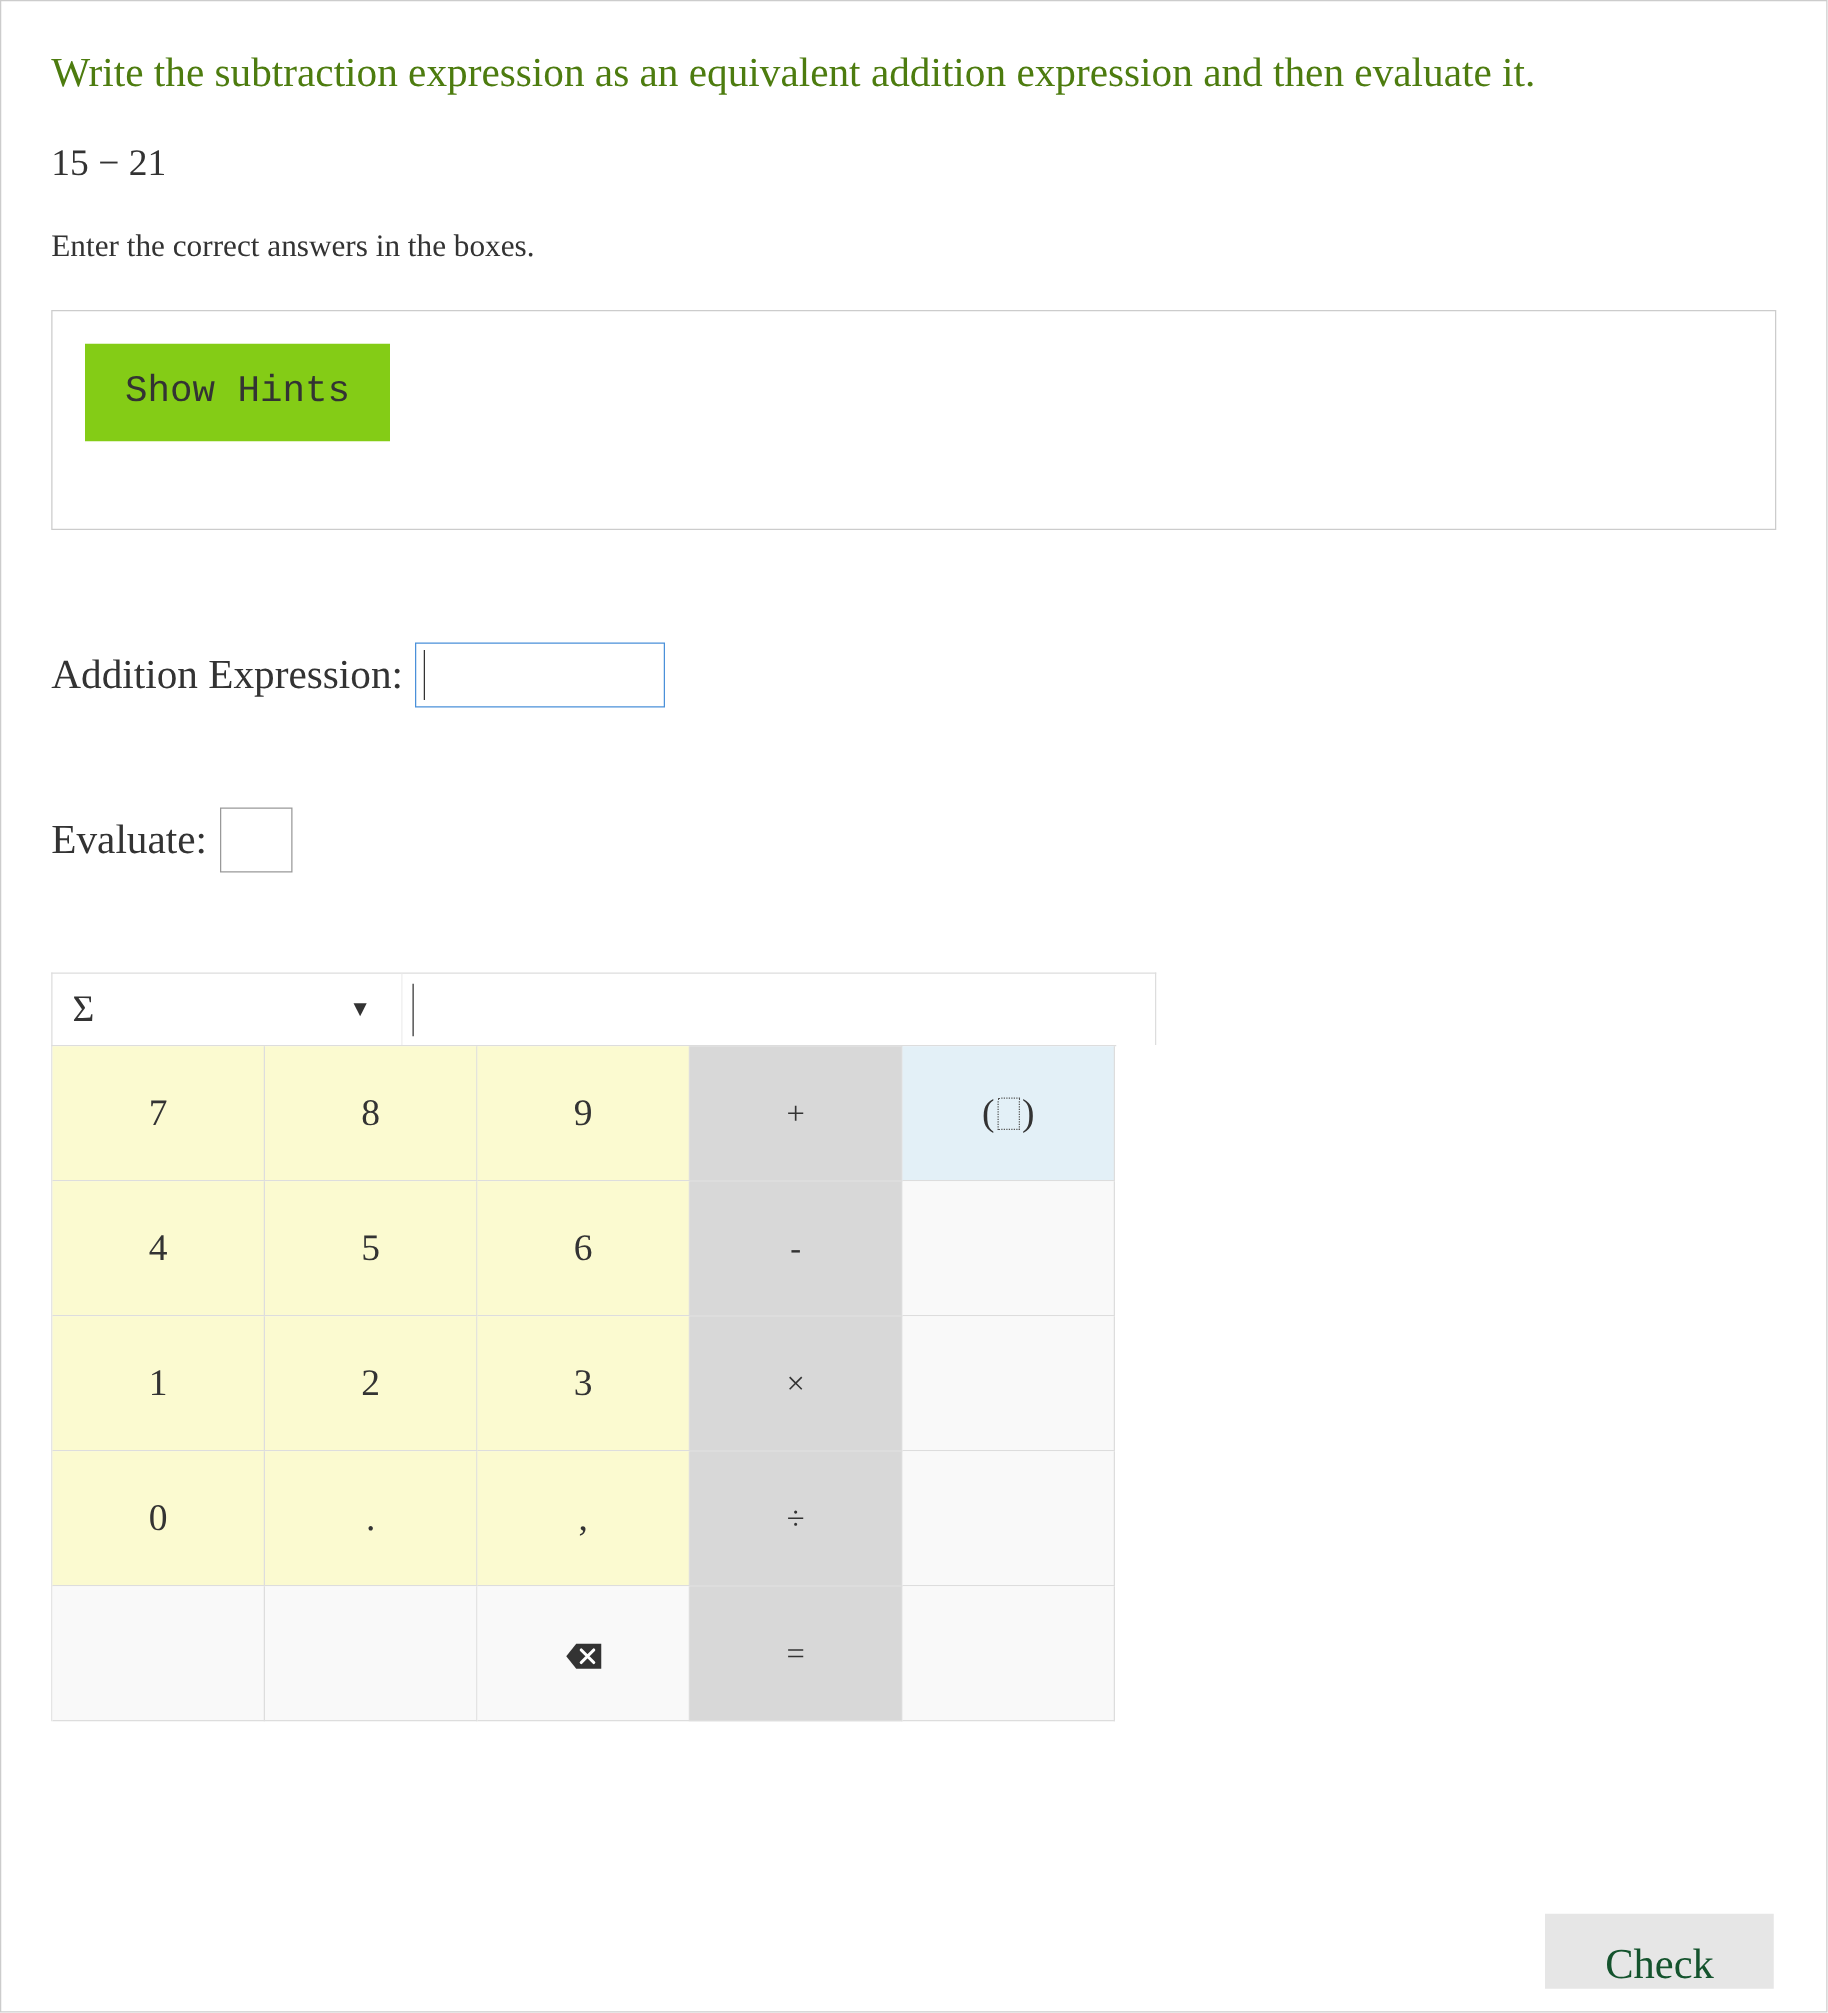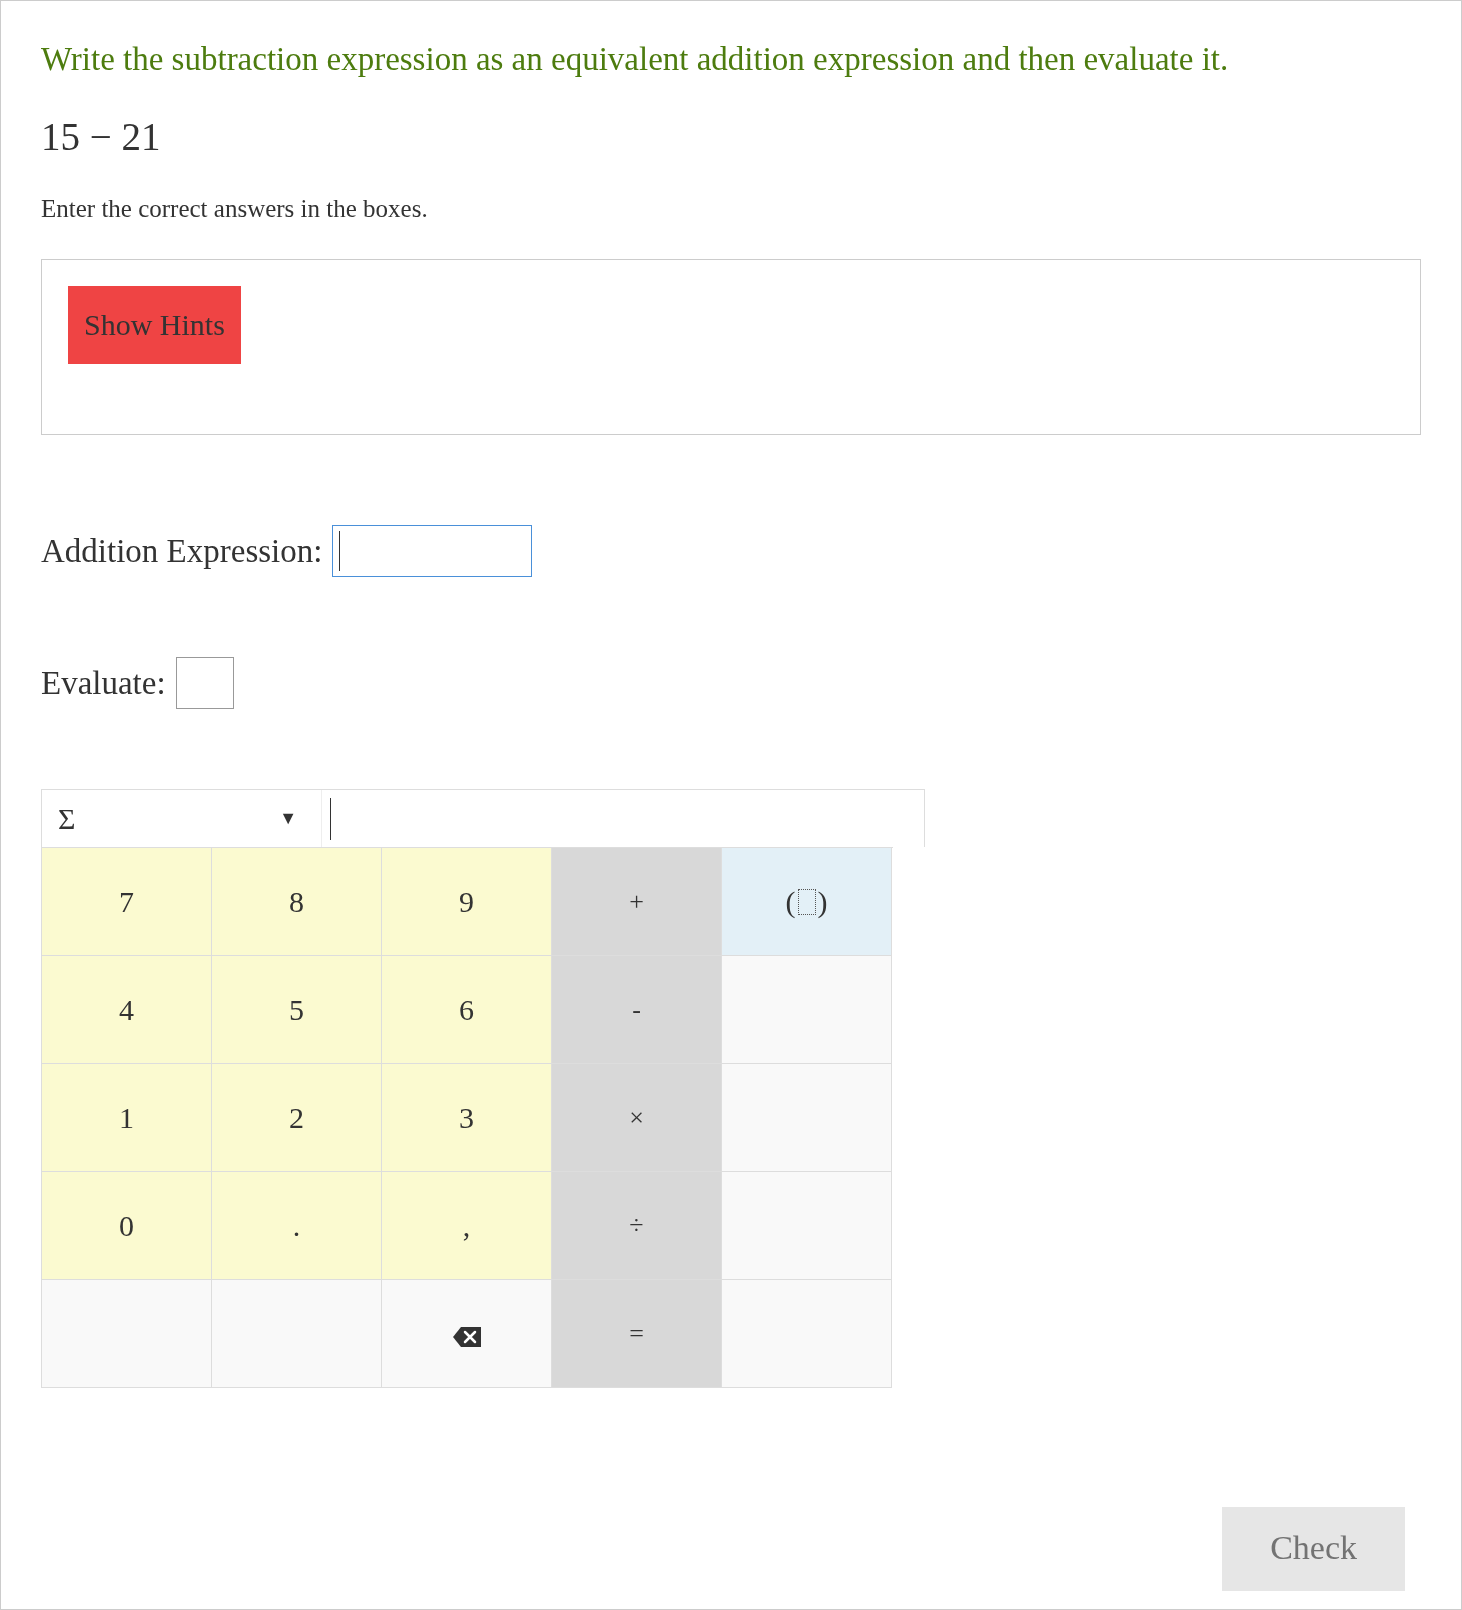--- a/index.html
+++ b/index.html
@@ -20,36 +20,36 @@
     .content {
       padding: 40px 40px 0 40px;
     }
     .instruction {
       margin-bottom: 36px;
       font-size: 33px;
       color: #4d7c0f;
     }
     .expression {
       margin-bottom: 36px;
-      font-size: 39px;
+      font-size: 30px;
     }
     .sub-instruction {
       margin-bottom: 36px;
       font-size: 25px;
     }
     .hints-box {
       border: 1px solid #ccc;
       padding: 26px 26px 70px 26px;
       margin-bottom: 90px;
     }
     .show-hints-btn {
-      background: #ef4444;
+      background: #84cc16;
       border: none;
-      padding: 22px 16px;
-      font-family: Liberation Serif, serif;
+      padding: 22px 32px;
+      font-family: Liberation Mono, monospace;
       font-size: 30px;
       color: #333;
       cursor: pointer;
     }
     .input-row {
       display: flex;
       align-items: center;
       margin-bottom: 80px;
     }
     .input-label {
@@ -174,27 +174,27 @@
     .paren-inner {
       display: inline-block;
       width: 18px;
       height: 26px;
       border: 1px dotted #555;
       margin: 0 2px;
     }
     .check-btn {
       position: absolute;
       bottom: 18px;
-      right: 56px;
+      right: 42px;
       background: #e6e6e6;
       border: none;
-      padding: 22px 48px 24px 48px;
+      padding: 22px 48px 0 48px;
       font-family: inherit;
       font-size: 34px;
-      color: #737373;
+      color: #14532d;
       cursor: pointer;
     }
   </style>
 </head>
 <body>
 
 <div class="content">
   <p class="instruction">Write the subtraction expression as an equivalent addition expression and then evaluate it.</p>
   <p class="expression">15 − 21</p>
   <p class="sub-instruction">Enter the correct answers in the boxes.</p>

